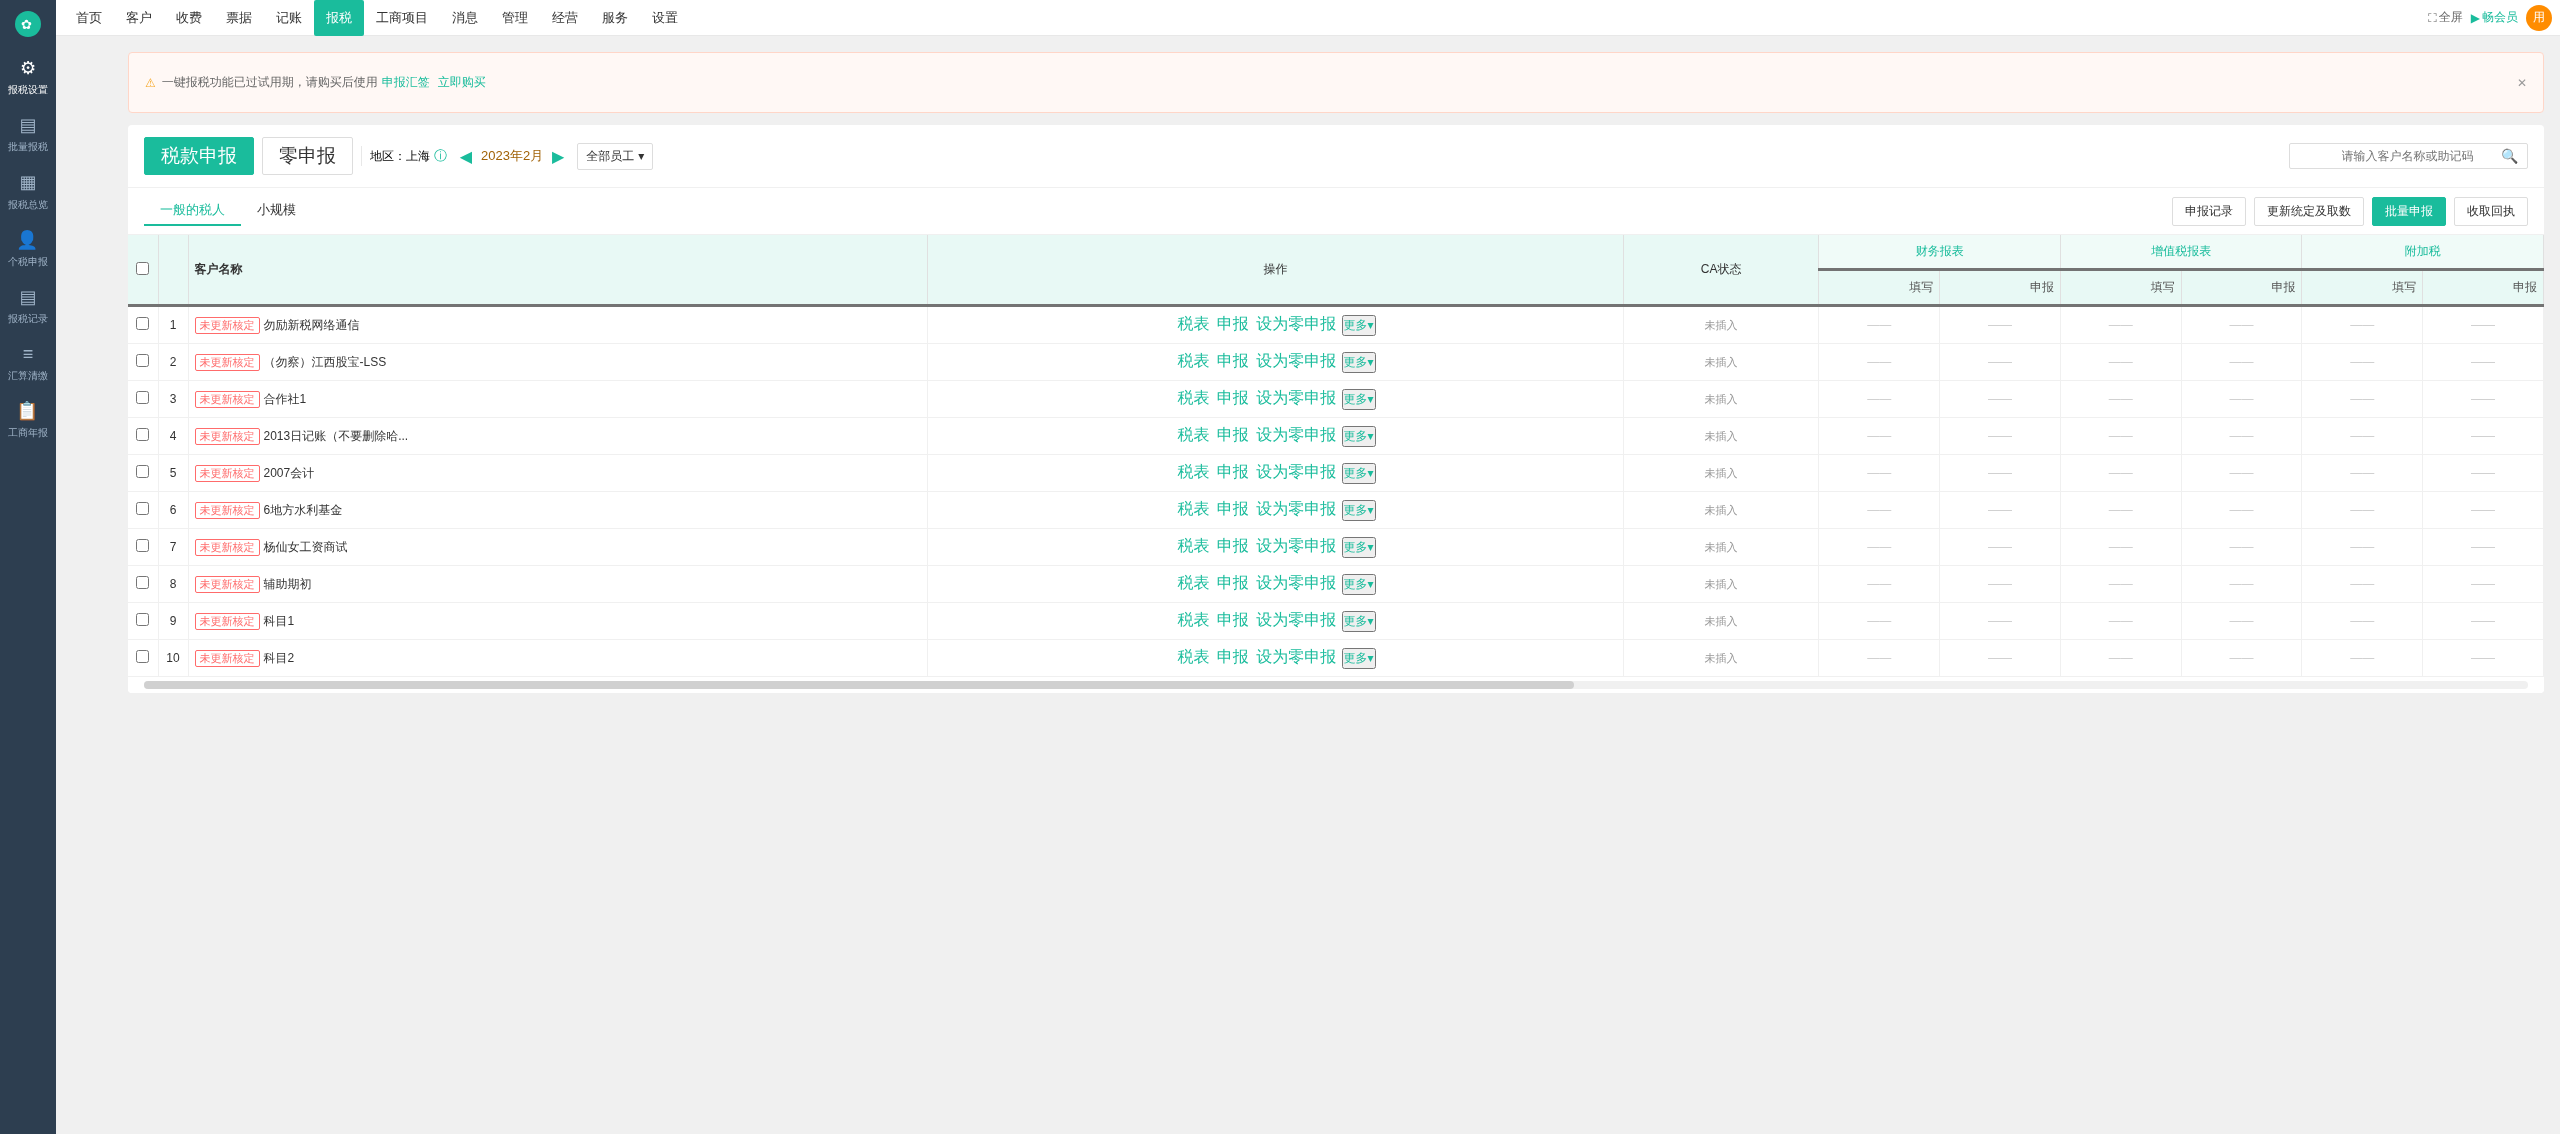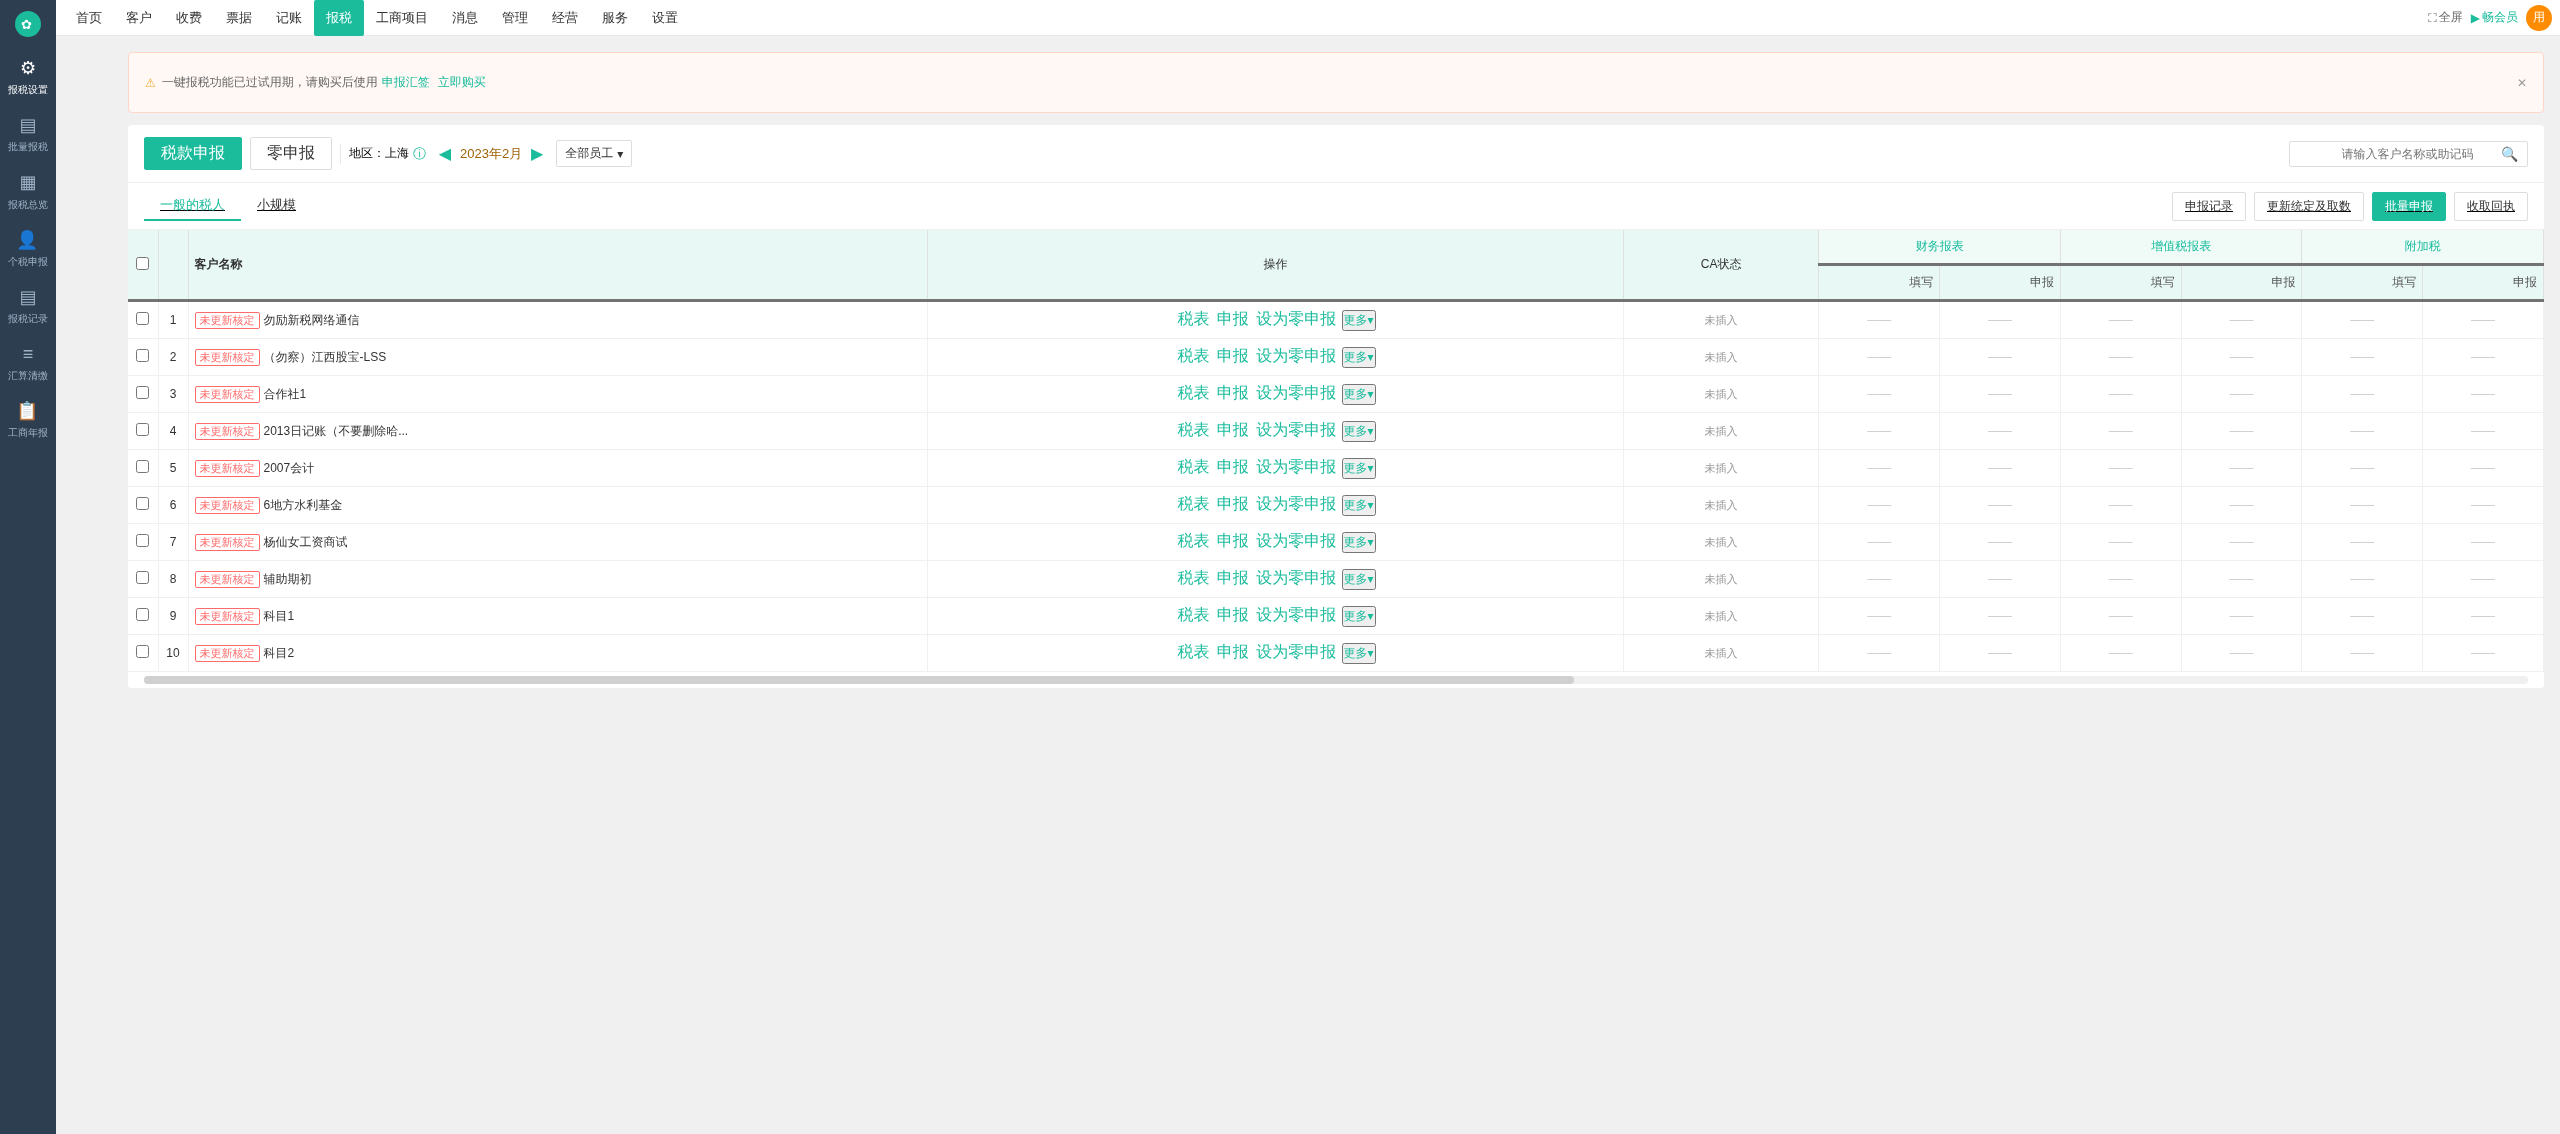--- a/index.html
+++ b/index.html
@@ -119,21 +119,21 @@
       align-items: center;
       gap: 8px;
       border-bottom: 1px solid #f0f0f0;
     }
     .tab-btn {
       padding: 5px 16px;
       border: 1px solid #ddd;
       border-radius: 2px;
       background: #fff;
       cursor: pointer;
-      font-size: 16px;
+      font-size: 19px;
       color: #333;
     }
     .tab-btn.active {
       background: #1abc9c;
       color: #fff;
       border-color: #1abc9c;
     }
     .toolbar-divider { width: 1px; height: 20px; background: #e8e8e8; }
     .date-nav { display: flex; align-items: center; gap: 4px; }
     .date-nav .arrow-btn {
@@ -156,21 +156,20 @@
     }
     .search-icon { color: #999; font-size: 14px; cursor: pointer; }
 
     
     .sub-toolbar {
       padding: 8px 16px;
       display: flex;
       align-items: center;
       justify-content: space-between;
       border-bottom: 1px solid #f0f0f0;
-      text-decoration: underline;
     }
     .taxpayer-tabs { display: flex; gap: 0; }
     .taxpayer-tab {
       padding: 5px 16px;
       cursor: pointer;
       font-size: 13px;
       color: #333;
       border-bottom: 2px solid transparent;
     }
     .taxpayer-tab.active {

